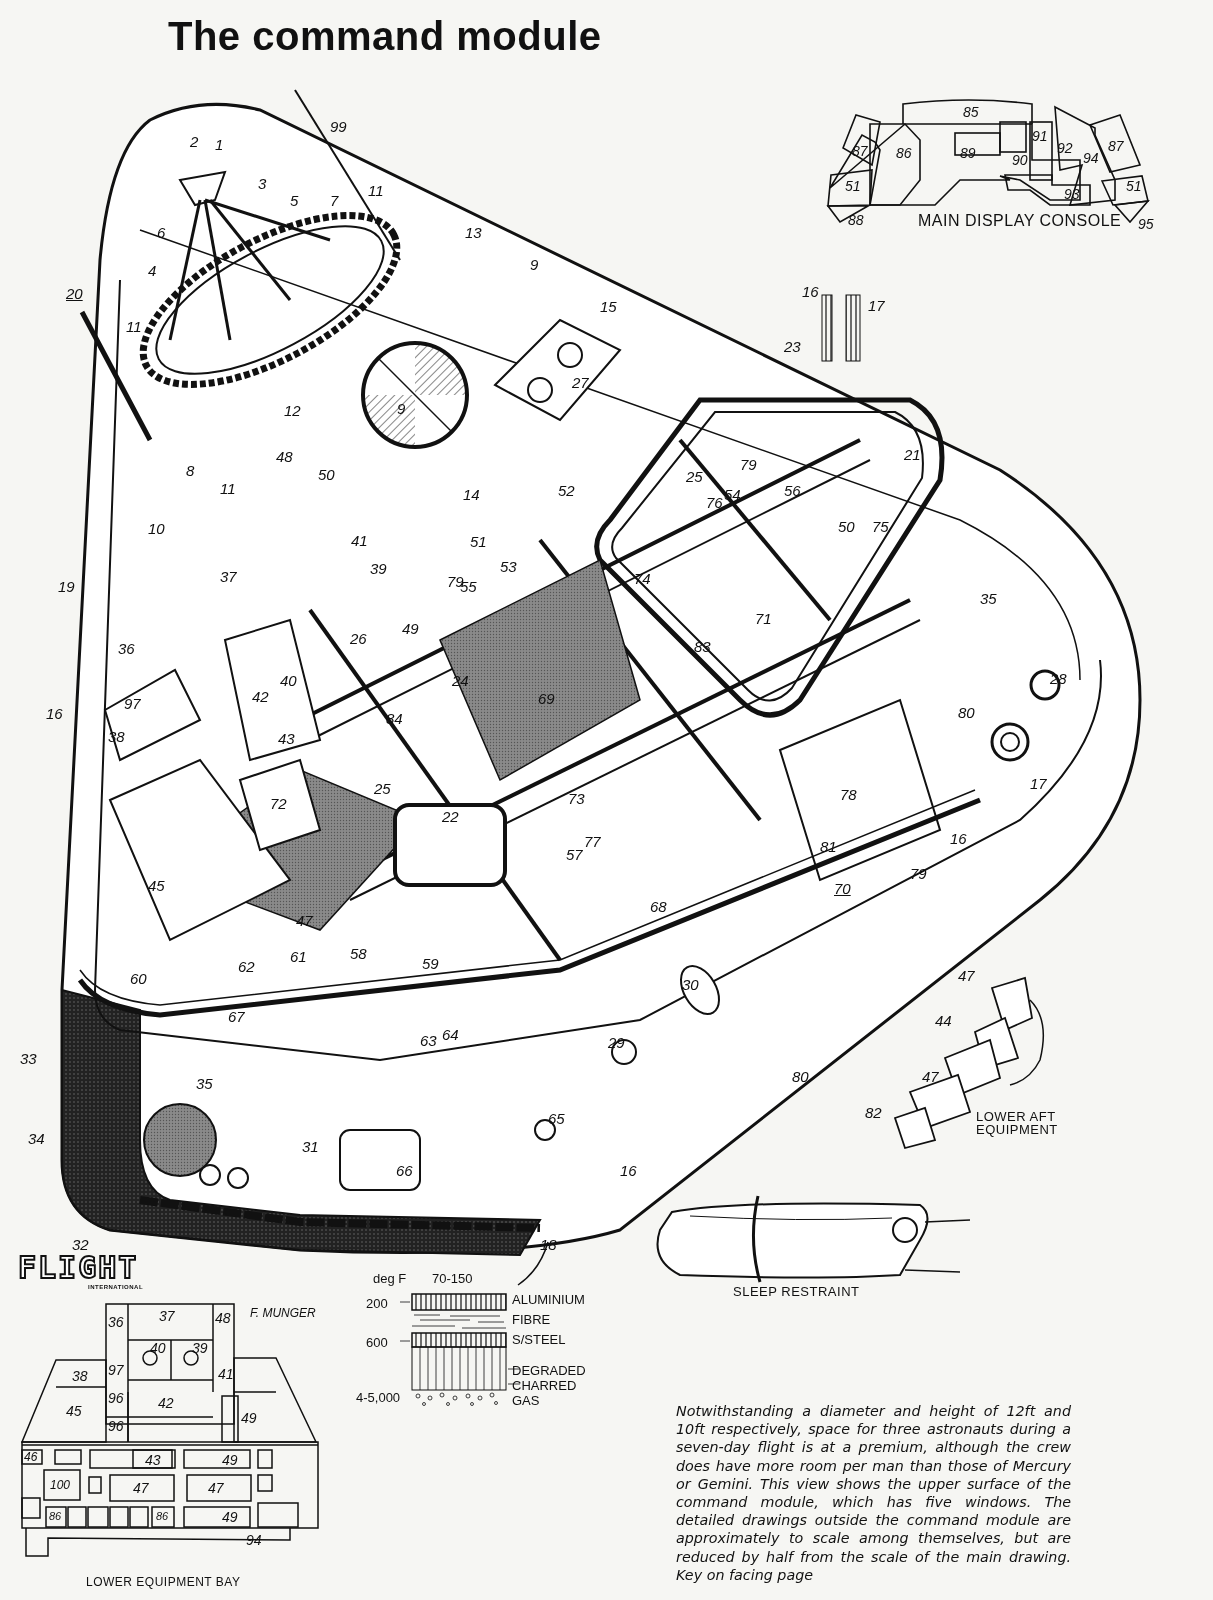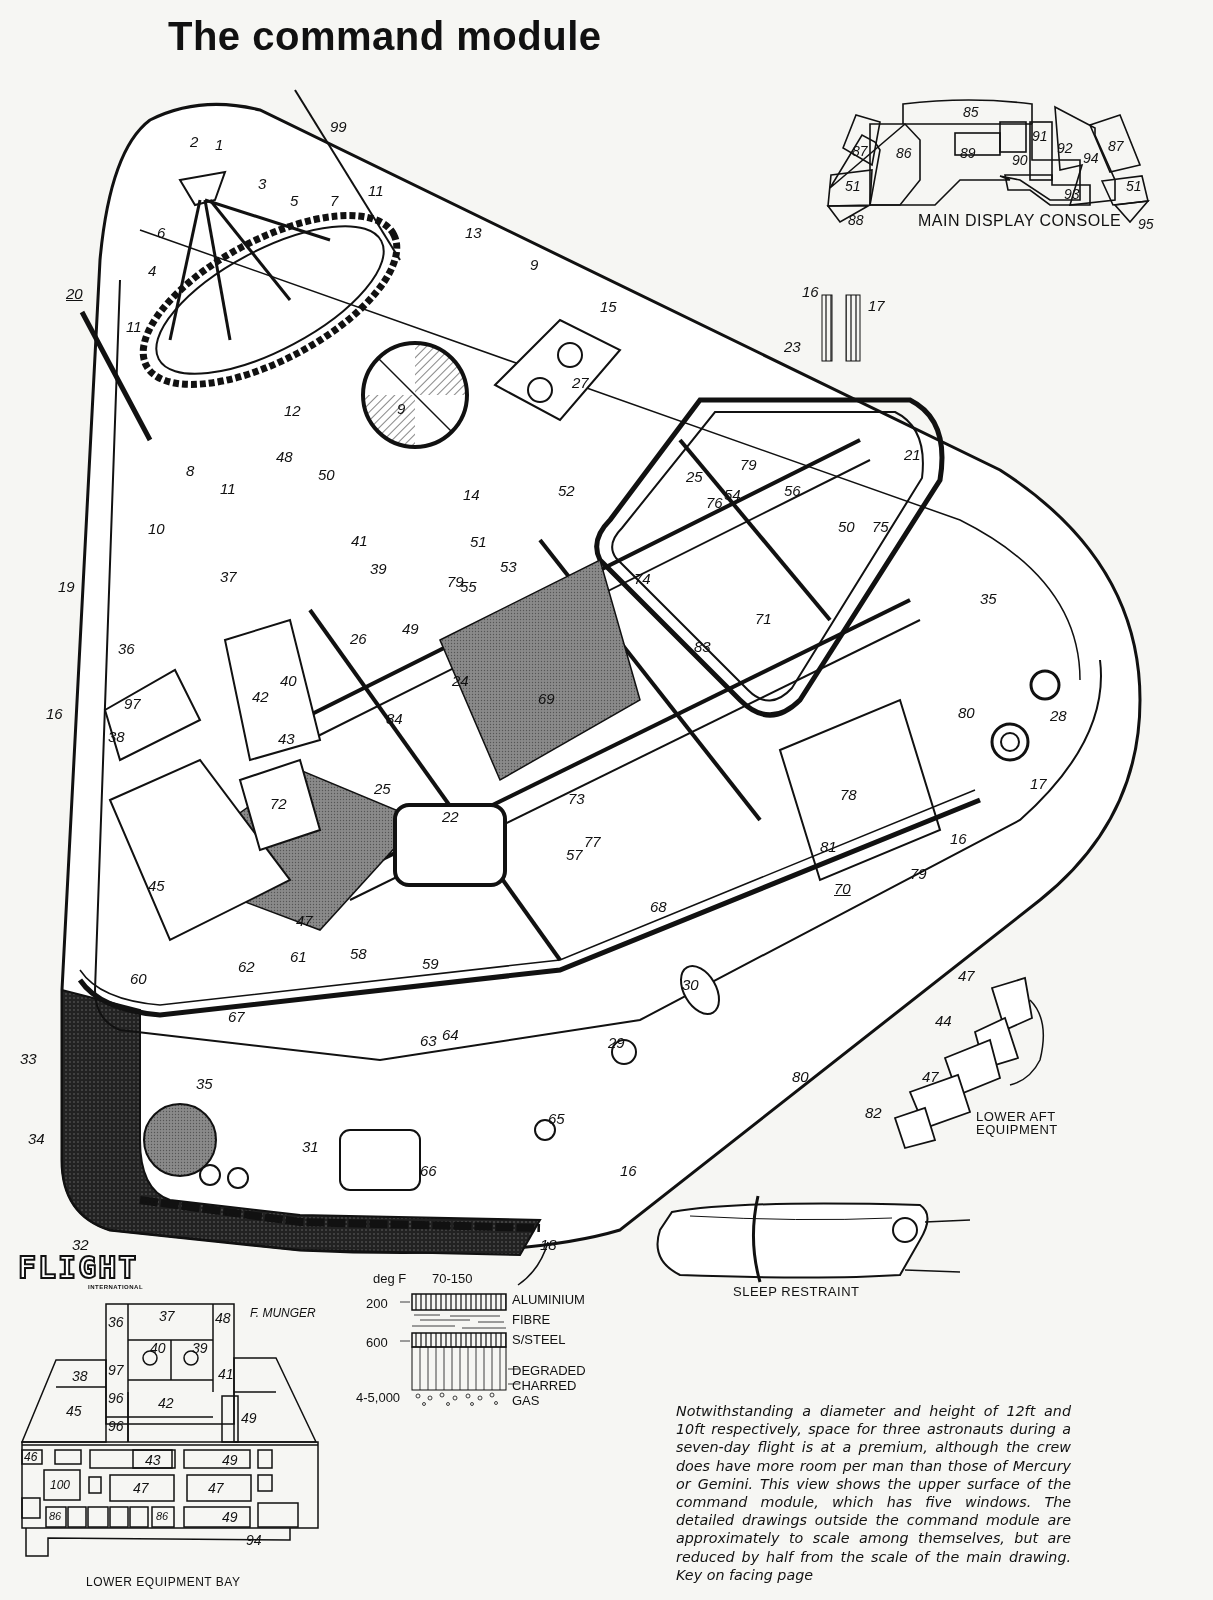--- a/index.html
+++ b/index.html
@@ -176,21 +176,21 @@
     <div class="callout" style="left: 350px; top: 630px;">26</div>
     <div class="callout" style="left: 402px; top: 620px;">49</div>
     <div class="callout" style="left: 694px; top: 638px; text-align: right;">83</div>
     <div class="callout" style="left: 280px; top: 672px;">40</div>
     <div class="callout" style="left: 252px; top: 688px;">42</div>
     <div class="callout" style="left: 124px; top: 695px;">97</div>
     <div class="callout" style="left: 46px; top: 705px;">16</div>
     <div class="callout" style="left: 452px; top: 672px;">24</div>
     <div class="callout" style="left: 386px; top: 710px;">84</div>
     <div class="callout" style="left: 958px; top: 704px;">80</div>
-    <div class="callout" style="left: 1050px; top: 707px;">28</div>
+    <div class="callout" style="left: 1050px; top: 670px;">28</div>
     <div class="callout" style="left: 108px; top: 728px;">38</div>
     <div class="callout" style="left: 278px; top: 730px;">43</div>
     <div class="callout" style="left: 538px; top: 690px;">69</div>
     <div class="callout" style="left: 270px; top: 795px;">72</div>
     <div class="callout" style="left: 374px; top: 780px;">25</div>
     <div class="callout" style="left: 442px; top: 808px;">22</div>
     <div class="callout" style="left: 568px; top: 790px;">73</div>
     <div class="callout" style="left: 840px; top: 786px;">78</div>
     <div class="callout" style="left: 1030px; top: 775px;">17</div>
     <div class="callout" style="left: 584px; top: 833px;">77</div>
@@ -209,21 +209,21 @@
     <div class="callout" style="left: 422px; top: 955px; font-style: italic;">59</div>
     <div class="callout" style="left: 228px; top: 1008px;">67</div>
     <div class="callout" style="left: 420px; top: 1032px;">63</div>
     <div class="callout" style="left: 442px; top: 1026px;">64</div>
     <div class="callout" style="left: 682px; top: 976px;">30</div>
     <div class="callout" style="left: 608px; top: 1034px;">29</div>
     <div class="callout" style="left: 792px; top: 1068px;">80</div>
     <div class="callout" style="left: 20px; top: 1050px;">33</div>
     <div class="callout" style="left: 196px; top: 1075px;">35</div>
     <div class="callout" style="left: 302px; top: 1138px;">31</div>
-    <div class="callout" style="left: 396px; top: 1162px; margin-left: 24px;">66</div>
+    <div class="callout" style="left: 396px; top: 1162px;">66</div>
     <div class="callout" style="left: 548px; top: 1110px;">65</div>
     <div class="callout" style="left: 28px; top: 1130px;">34</div>
     <div class="callout" style="left: 620px; top: 1162px;">16</div>
     <div class="callout" style="left: 72px; top: 1236px;">32</div>
     <div class="callout" style="left: 540px; top: 1236px;">18</div>
   </div>
 
 <svg width="1213" height="1600" style="pointer-events:none">
   <g fill="none" stroke="#111" stroke-width="1.6">
     <path d="M903 124 L903 104 Q970 96 1032 104 L1032 124"></path>

